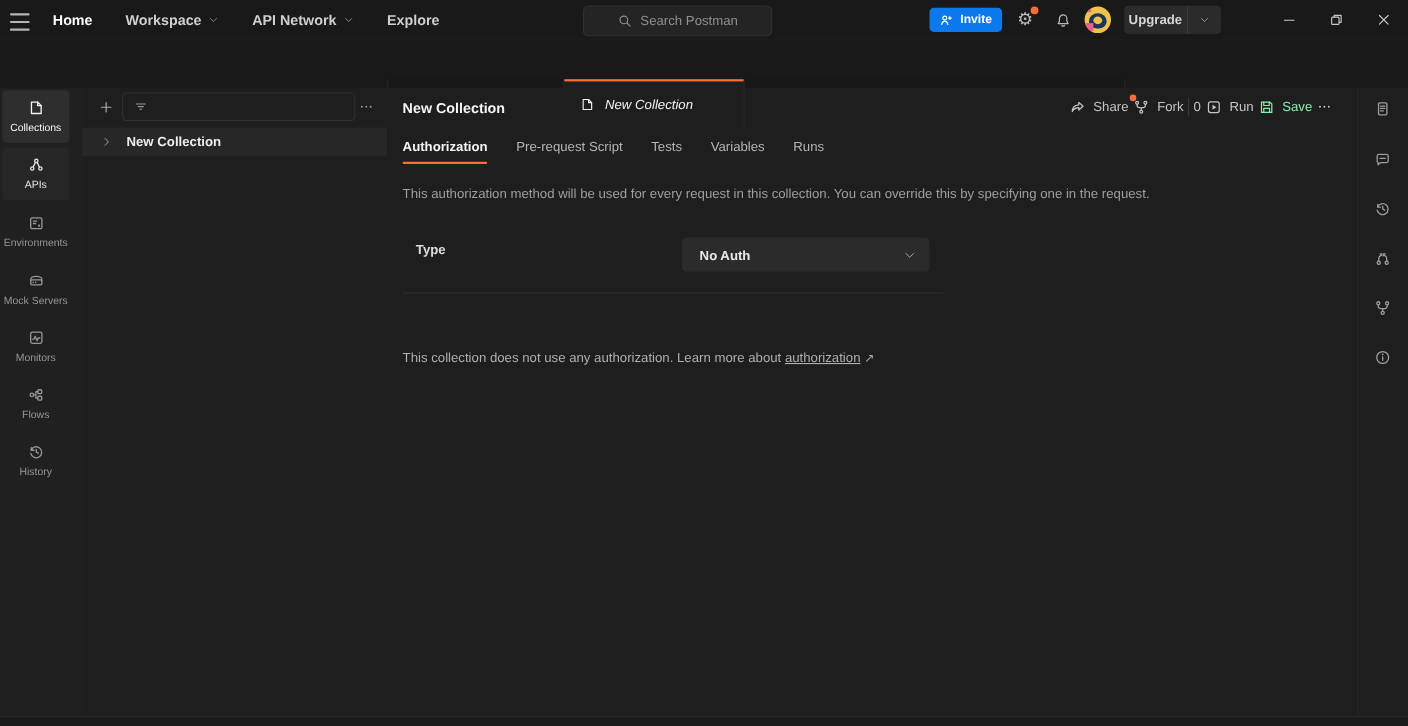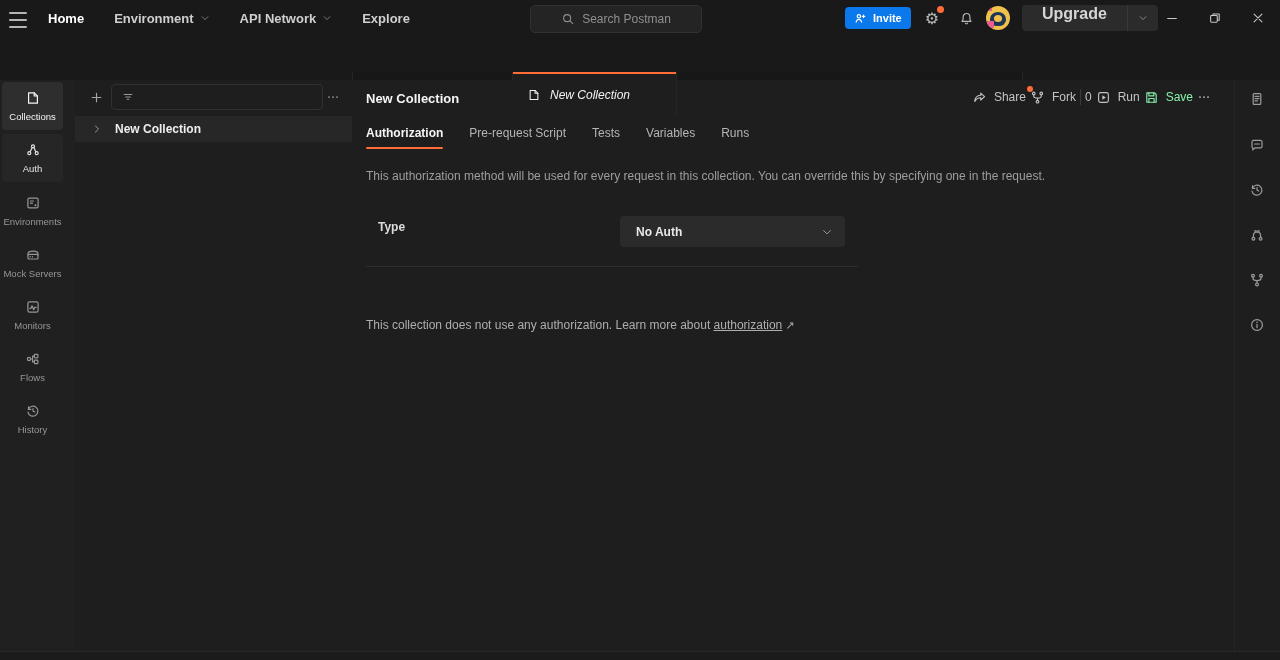--- a/index.html
+++ b/index.html
@@ -20,21 +20,21 @@
   .searchbox{position:absolute;left:530px;top:5px;width:170px;height:26px;background:#242424;border:1px solid #313131;border-radius:5px;display:flex;align-items:center;justify-content:center;gap:7px;color:#8f8f8f;cursor:pointer}
   .invite{position:absolute;left:845px;top:7px;height:22px;padding:0 9px;background:#0b79ec;border-radius:4px;display:flex;align-items:center;gap:6px;color:#fff;font-weight:700;font-size:11px;cursor:pointer}
   .iconbtn{position:absolute;width:22px;height:22px;display:flex;align-items:center;justify-content:center;color:#b9b9b9;cursor:pointer}
   .dot{position:absolute;width:7px;height:7px;border-radius:50%;background:#ff6c37}
   .avatar{position:absolute;left:986px;top:6px;width:24px;height:24px;border-radius:50%;background:#f0c24b;overflow:hidden;cursor:pointer}
   .avatar .blob{position:absolute;left:4px;top:6px;width:16px;height:14px;background:#1d3557;border-radius:50% 50% 45% 45%}
   .avatar .blob2{position:absolute;left:8px;top:9px;width:8px;height:7px;background:#f0c24b;border-radius:50%}
   .avatar .sq1{position:absolute;left:1px;bottom:2px;width:7px;height:7px;background:#ef5b8c}
   .avatar .sq2{position:absolute;left:2px;top:1px;width:4px;height:4px;background:#ef5b8c}
   .upgrade{position:absolute;left:1022px;top:5px;height:26px;background:#2b2b2b;border-radius:4px;display:flex;align-items:stretch;color:#d6d6d6;cursor:pointer}
-  .upgrade .lbl{display:flex;align-items:flex-start;padding:0 20px;font-weight:600;font-size:16px}
+  .upgrade .lbl{display:flex;align-items:center;padding:0 4px;font-weight:600;font-size:12px}
   .upgrade .caret{display:flex;align-items:center;padding:0 10px;border-left:1px solid #3a3a3a;color:#a8a8a8}
   .winbtn{position:absolute;top:7px;width:22px;height:22px;display:flex;align-items:center;justify-content:center;color:#c8c8c8;cursor:pointer}
 
   
   .wsbar{position:absolute;left:0;top:36px;right:0;height:44px;background:#191919;border-bottom:1px solid #262626}
   .ws-user{position:absolute;left:8px;top:50px;color:#d8d8d8}
   .ws-name{position:absolute;left:28px;top:50px;font-size:13px;font-weight:700;color:#f5f5f5;cursor:pointer}
   .pillbtn{position:absolute;top:47px;height:22px;padding:0 9px;background:#2e2e2e;border-radius:4px;display:flex;align-items:center;font-size:11px;font-weight:700;color:#ededed;cursor:pointer}
   .tabstrip{position:absolute;left:352px;top:36px;width:670px;height:44px;background:#171717;border-left:1px solid #262626}
   .tab{position:absolute;top:0;height:44px;display:flex;align-items:center;gap:9px;color:#ababab;cursor:pointer}
@@ -101,21 +101,21 @@
     <div class="hamburger">
         <span></span>
         <span></span>
         <span></span>
       </div>
     <div class="topmenu">
       <div class="mi primary">
           <span>Home</span>
         </div>
       <div class="mi">
-        <span>Environment</span>
+        <span>Workspace</span>
         <svg class="ic chev" width="10" height="10" viewBox="0 0 16 16">
             <path d="M3.5 6l4.5 4.5L12.5 6"></path>
           </svg>
       </div>
       <div class="mi">
         <span>API Network</span>
         <svg class="ic chev" width="10" height="10" viewBox="0 0 16 16">
             <path d="M3.5 6l4.5 4.5L12.5 6"></path>
           </svg>
       </div>
@@ -253,21 +253,21 @@
         </svg>
       <span class="sb-label">Collections</span>
     </div>
     <div class="sb-item hover" style="top:54px">
       <svg class="ic" width="16" height="16" viewBox="0 0 16 16">
           <circle cx="8" cy="4.3" r="1.5"></circle>
           <circle cx="4.3" cy="11.2" r="1.5"></circle>
           <circle cx="11.7" cy="11.2" r="1.5"></circle>
           <path d="M7.2 5.6l-2 4.2M8.8 5.6l2 4.2"></path>
         </svg>
-      <span class="sb-label">Auth</span>
+      <span class="sb-label">APIs</span>
     </div>
     <div class="sb-item" style="top:159px">
       <svg class="ic" width="16" height="16" viewBox="0 0 16 16">
           <path d="M3 8V6.8C3 5.3 5.2 4.2 8 4.2s5 1.1 5 2.6V8"></path>
           <rect x="3" y="7.4" width="10" height="4.6" rx="1"></rect>
           <circle cx="5.2" cy="9.7" r=".7" fill="currentColor" stroke="none"></circle>
           <circle cx="7.5" cy="9.7" r=".7" fill="currentColor" stroke="none"></circle>
         </svg>
       <span class="sb-label">Mock Servers</span>
     </div>

